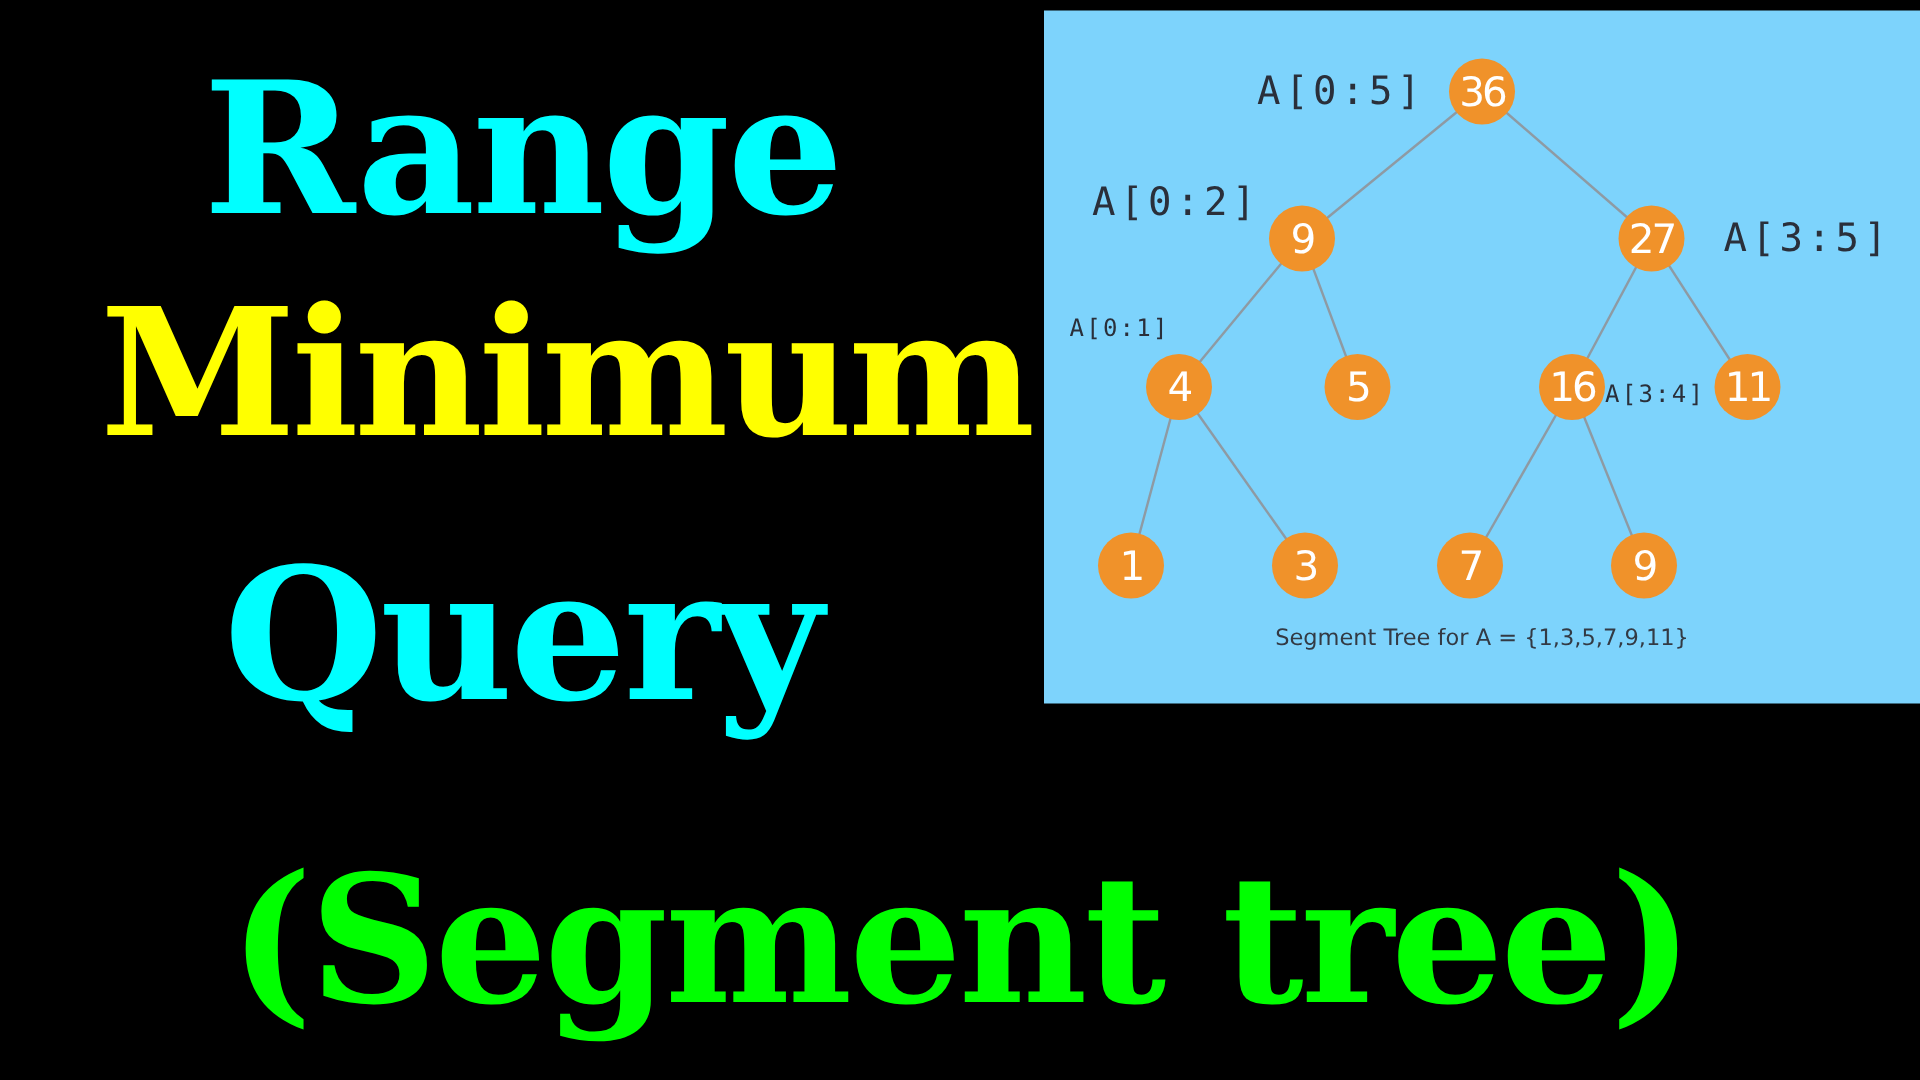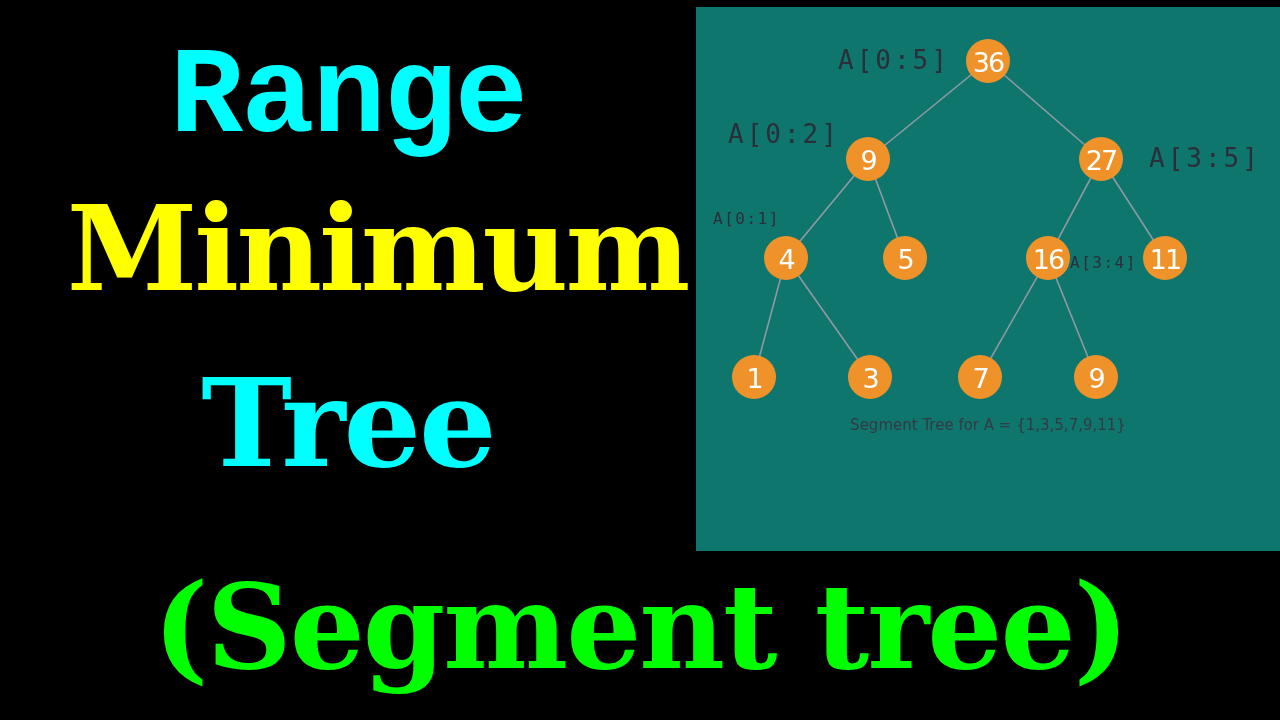--- a/index.html
+++ b/index.html
@@ -6,28 +6,28 @@
     body {
       width: 1280px; height: 720px; background: #000000;
       position: relative; overflow: hidden;
       font-family: "DejaVu Serif", serif;
     }
     .title-line {
       position: absolute; font-family: "DejaVu Serif", serif;
       font-weight: bold; white-space: nowrap; text-align: center;
       line-height: 1;
     }
-    #t1 { left: 0; width: 696px; top: 38px; font-size: 122px; letter-spacing: -2px; font-family: Liberation Mono, monospace; }
+    #t1 { left: 0; width: 696px; top: 38px; font-size: 122px; letter-spacing: -2px; }
     #t2 { left: 0; width: 754px; top: 190px; font-size: 118px; letter-spacing: -3px; }
     #t3 { left: 0; width: 696px; top: 362px; font-size: 122px; letter-spacing: -2px; }
     #t4 { left: 0; width: 1280px; top: 568px; font-size: 118px; letter-spacing: -2px; box-sizing: border-box; }
 
     .panel {
-      position: absolute; left: 696px; top: 7px; width: 584px; height: 544px;
-      background: #0f766e;
+      position: absolute; left: 696px; top: 7px; width: 584px; height: 462px;
+      background: #7dd3fc;
     }
     .panel svg { position: absolute; left: 0; top: 0; }
     .node circle { fill: #f0922a; }
     .node text {
       fill: #ffffff; font-family: "DejaVu Sans", sans-serif;
       font-size: 27px; text-anchor: middle; dominant-baseline: central;
       letter-spacing: -2px;
     }
     .edge { stroke: #8e9aa3; stroke-width: 1.6; }
     .rlabel {
@@ -36,21 +36,21 @@
     .caption {
       fill: #333a44; font-family: "DejaVu Sans", sans-serif; font-size: 15px;
       text-anchor: middle;
     }
   </style>
 </head>
 <body>
 
 <div id="t1" class="title-line" style="color: rgb(0, 255, 255);">Range</div>
 <div id="t2" class="title-line" style="color: rgb(255, 255, 0);">Minimum</div>
-<div id="t3" class="title-line" style="color: rgb(0, 255, 255);">Tree</div>
+<div id="t3" class="title-line" style="color: rgb(0, 255, 255);">Query</div>
 <div id="t4" class="title-line" style="color: rgb(0, 255, 0);">(Segment tree)</div>
 
 <div class="panel">
   <svg id="tree-svg" width="584" height="462">
     <g id="edges">
         <line x1="292" y1="54" x2="172" y2="152" class="edge"></line>
         <line x1="292" y1="54" x2="405" y2="152" class="edge"></line>
         <line x1="172" y1="152" x2="90" y2="251" class="edge"></line>
         <line x1="172" y1="152" x2="209" y2="251" class="edge"></line>
         <line x1="405" y1="152" x2="352" y2="251" class="edge"></line>

